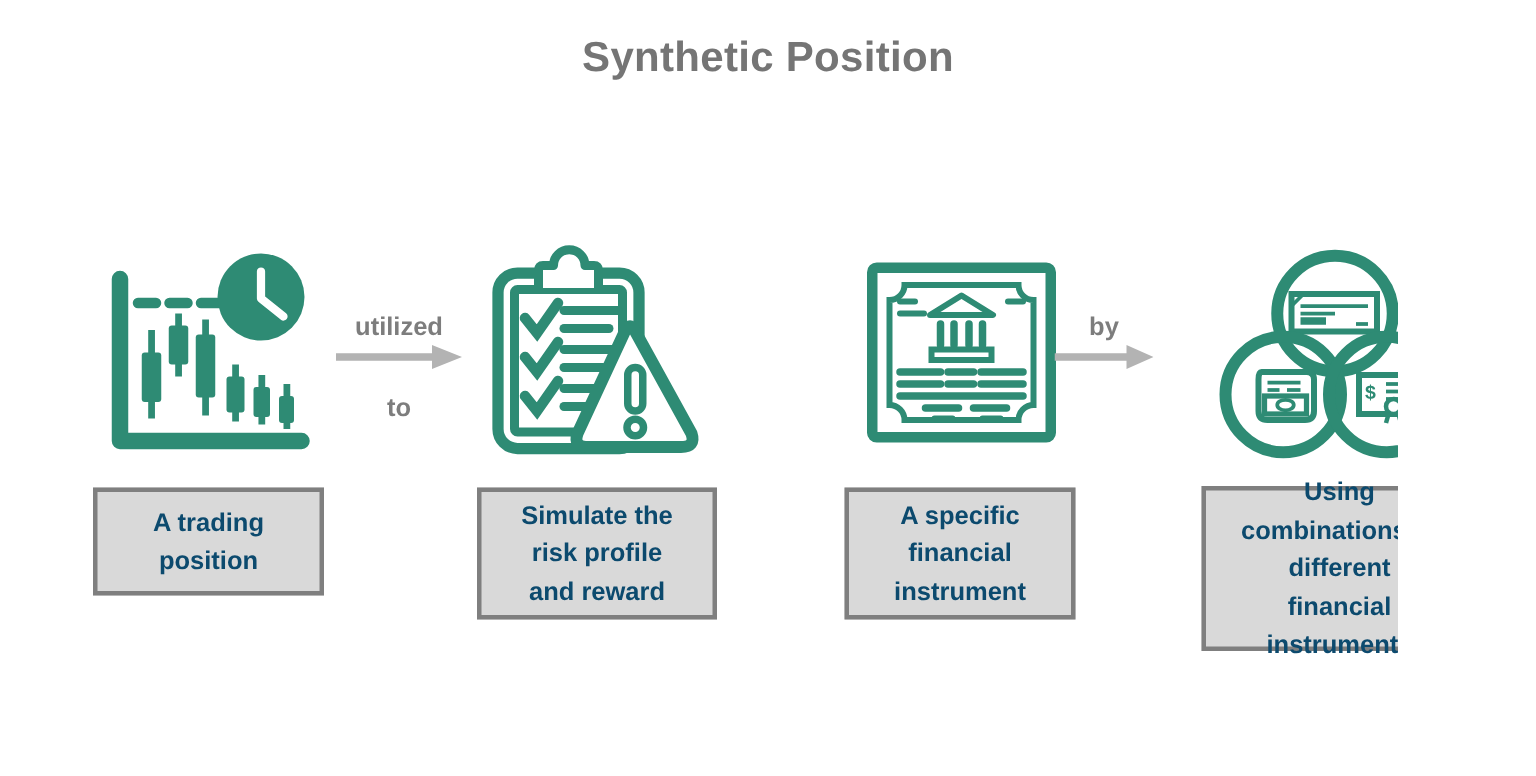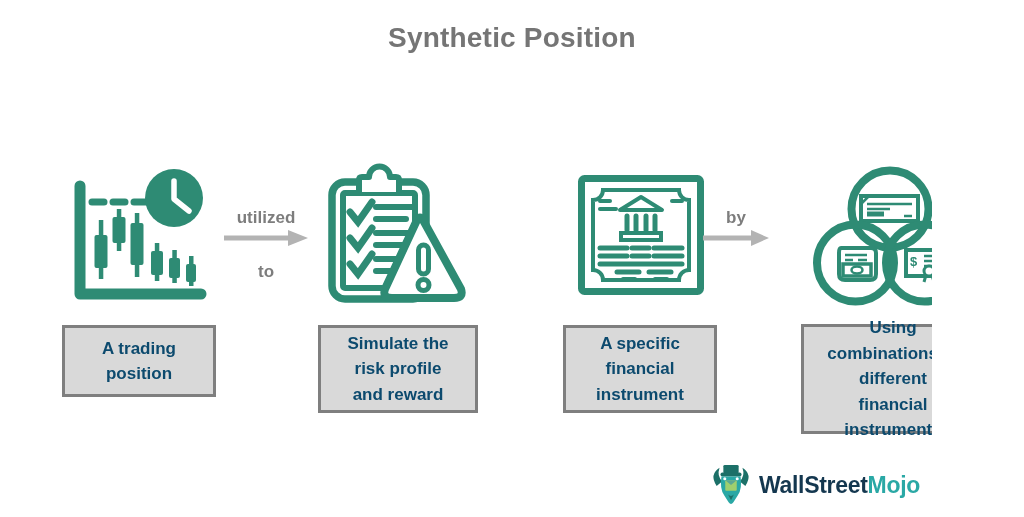--- a/index.html
+++ b/index.html
@@ -161,31 +161,14 @@
   <div class="stepbox" style="left:563px;top:325px;width:154px;height:88px">
     <span>A specific financial instrument</span>
   </div>
   <div class="stepbox" style="left:318px;top:325px;width:160px;height:88px">
     <span>Simulate the risk profile and reward</span>
   </div>
   <div class="stepbox" style="left:801px;top:324px;width:184px;height:110px">
     <span>Using combinations of different financial instruments</span>
   </div>
 
-  <div class="logo">
-    <svg width="44" height="44" viewBox="0 0 46 46">
-      <path d="M8 24 Q0 12 11 5 Q8 14 14 19 Z" fill="#1c7068"></path>
-      <path d="M38 24 Q46 12 35 5 Q38 14 32 19 Z" fill="#1c7068"></path>
-      <rect x="15" y="2" width="16" height="9" rx="1.5" fill="#1c7068"></rect>
-      <rect x="12" y="10" width="22" height="4" rx="2" fill="#1c7068"></rect>
-      <path d="M13 14 H33 Q35 27 30 34 L25.5 41 Q23 44.5 20.5 41 L16 34 Q11 27 13 14 Z" fill="#2aa8a5"></path>
-      <rect x="17" y="18" width="12" height="11" rx="1" fill="#9fcf6e"></rect>
-      <path d="M17 18 H29 L23 23 Z" fill="#5ba895"></path>
-      <circle cx="16.5" cy="16.5" r="1.6" fill="#ffffff"></circle>
-      <circle cx="29.5" cy="16.5" r="1.6" fill="#ffffff"></circle>
-      <path d="M20 33 Q23 36 26 33 L23 39 Z" fill="#1c7068"></path>
-    </svg>
-    <div class="brand">
-      <span class="p1">WallStreet</span><span class="p2">Mojo</span>
-    </div>
-  </div>
 
 </div>
 
 </body></html>

